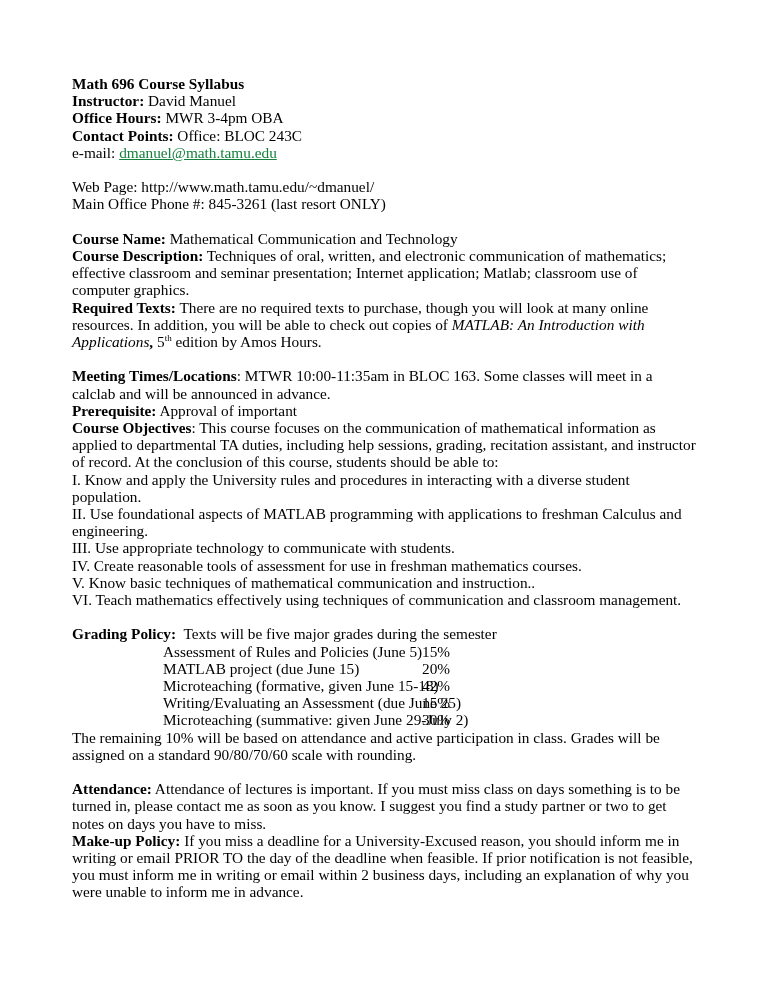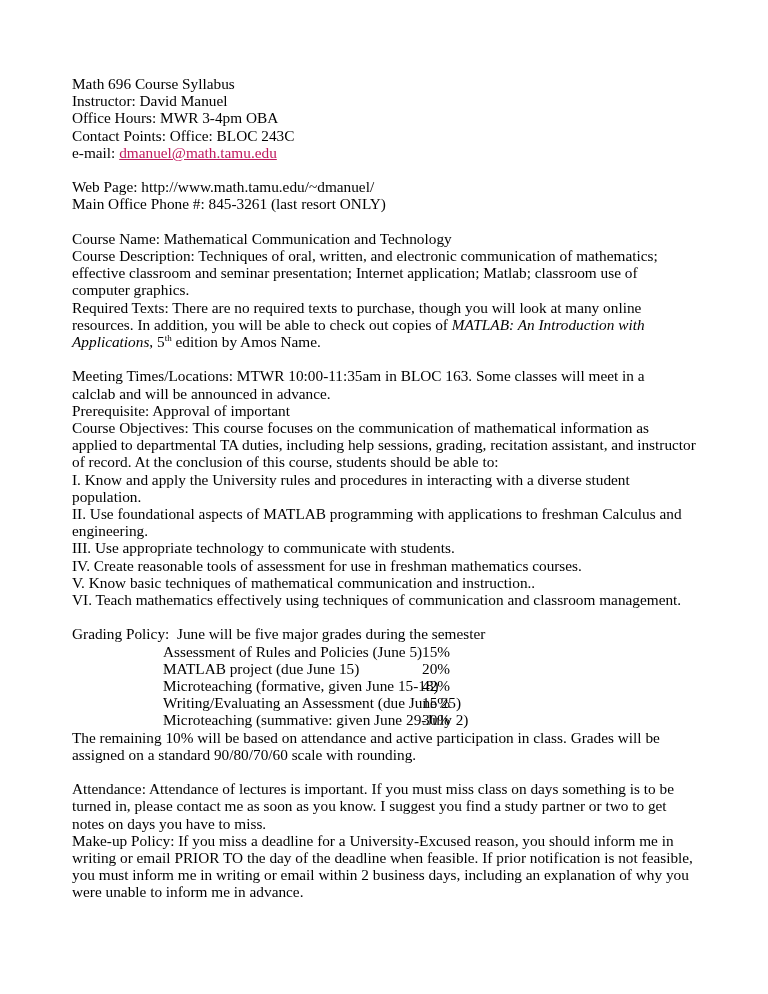--- a/index.html
+++ b/index.html
@@ -1,22 +1,22 @@
 <!DOCTYPE html>
 <html><head>
 <meta charset="utf-8">
 <style>
   html, body { margin:0; padding:0; background:#ffffff; }
   body { width:768px; height:994px; overflow:hidden; position:relative; }
   .page { position:absolute; left:72px; top:75px; width:640px;
     font-family:"Liberation Serif", "DejaVu Serif", serif; font-size:15.3px; line-height:17.2px; color:#000; }
   .line { white-space:nowrap; }
   .blank { height:17.2px; }
-  b { font-weight:normal; }
-  a.link { color:#be185d; text-decoration:underline; }
+  b { font-weight:bold; }
+  a.link { color:#15803d; text-decoration:underline; }
   sup { font-size:9px; line-height:0; vertical-align:super;text-align:center; }
   .grade-row { display:flex; white-space:nowrap; padding-left:43px; }
   .grade-label { width:259px;margin-left:48px; }
 </style>
 </head>
 <body>
 
 <div class="page">
   <div class="line"><b>Math 696 Course Syllabus</b></div>
   <div class="line"><b>Instructor:</b><span> David Manuel</span></div>
@@ -27,40 +27,40 @@
   <div class="line">Web Page: http://www.math.tamu.edu/~dmanuel/</div>
   <div class="line">Main Office Phone #: 845-3261 (last resort ONLY)</div>
   <div class="blank"></div>
 
   <div class="line"><b>Course Name:</b><span> Mathematical Communication and Technology</span></div>
   <div class="line"><b>Course Description:</b><span> Techniques of oral, written, and electronic communication of mathematics;</span></div>
   <div class="line">effective classroom and seminar presentation; Internet application; Matlab; classroom use of</div>
   <div class="line">computer graphics.</div>
   <div class="line"><b>Required Texts:</b><span> There are no required texts to purchase, though you will look at many online</span></div>
   <div class="line"><span>resources.  In addition, you will be able to check out copies of </span><i>MATLAB: An Introduction with</i></div>
-  <div class="line"><i>Applications</i><b>,</b><span> 5</span><sup>th</sup><span> edition by Amos Name.</span></div>
+  <div class="line"><i>Applications</i><b>,</b><span> 5</span><sup>th</sup><span> edition by Amos Hours.</span></div>
   <div class="blank"></div>
 
   <div class="line"><b>Meeting Times/Locations</b><span>: MTWR 10:00-11:35am in BLOC 163. Some classes will meet in a</span></div>
   <div class="line">calclab and will be announced in advance.</div>
   <div class="line"><b>Prerequisite:</b><span> Approval of important</span></div>
   <div class="line"><b>Course Objectives</b><span>: This course focuses on the communication of mathematical information as</span></div>
   <div class="line">applied to departmental TA duties, including help sessions, grading, recitation assistant, and instructor</div>
   <div class="line">of record.  At the conclusion of this course, students should be able to:</div>
   <div class="line">I.  Know and apply the University rules and procedures in interacting with a diverse student</div>
   <div class="line">population.</div>
   <div class="line">II. Use foundational aspects of MATLAB programming with applications to freshman Calculus and</div>
   <div class="line">engineering.</div>
   <div class="line">III. Use appropriate technology to communicate with students.</div>
   <div class="line">IV. Create reasonable tools of assessment for use in freshman mathematics courses.</div>
   <div class="line">V. Know basic techniques of mathematical communication and instruction..</div>
   <div class="line">VI. Teach mathematics effectively using techniques of communication and classroom management.</div>
   <div class="blank"></div>
 
-  <div class="line"><b>Grading Policy:</b><span style="white-space:pre">  June will be five major grades during the semester</span></div>
+  <div class="line"><b>Grading Policy:</b><span style="white-space:pre">  Texts will be five major grades during the semester</span></div>
   <div class="grade-row">
       <span class="grade-label">Assessment of Rules and Policies (June 5)</span>
       <span>15%</span>
     </div>
   <div class="grade-row">
       <span class="grade-label">MATLAB project (due June 15)</span>
       <span>20%</span>
     </div>
   <div class="grade-row">
       <span class="grade-label">Microteaching (formative, given June 15-18)</span>

